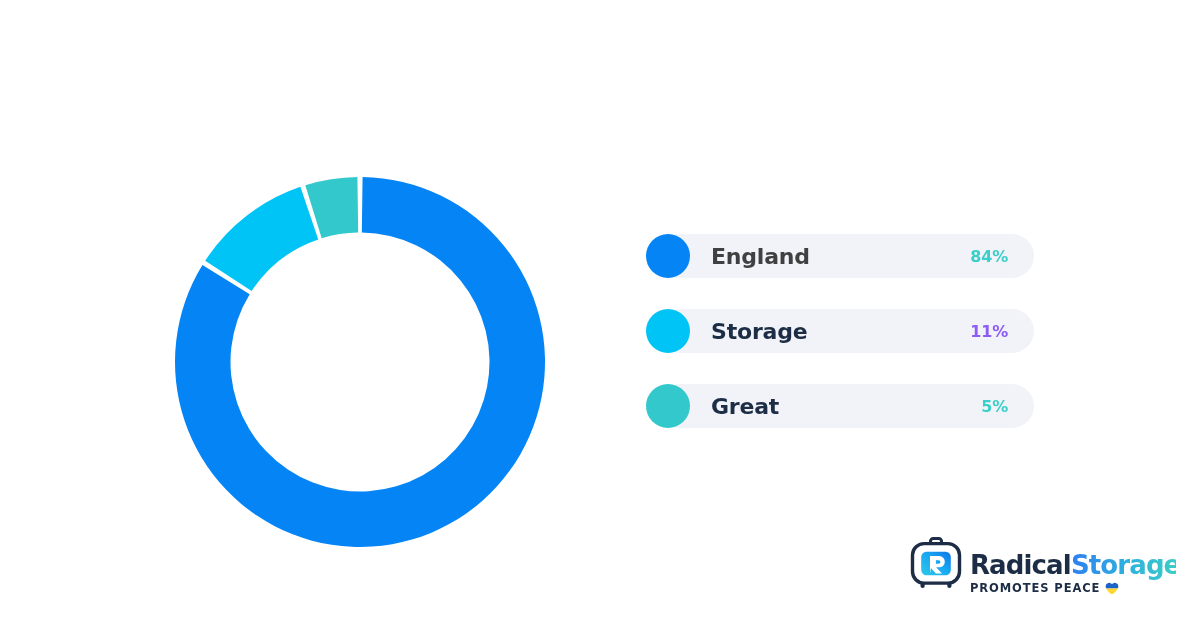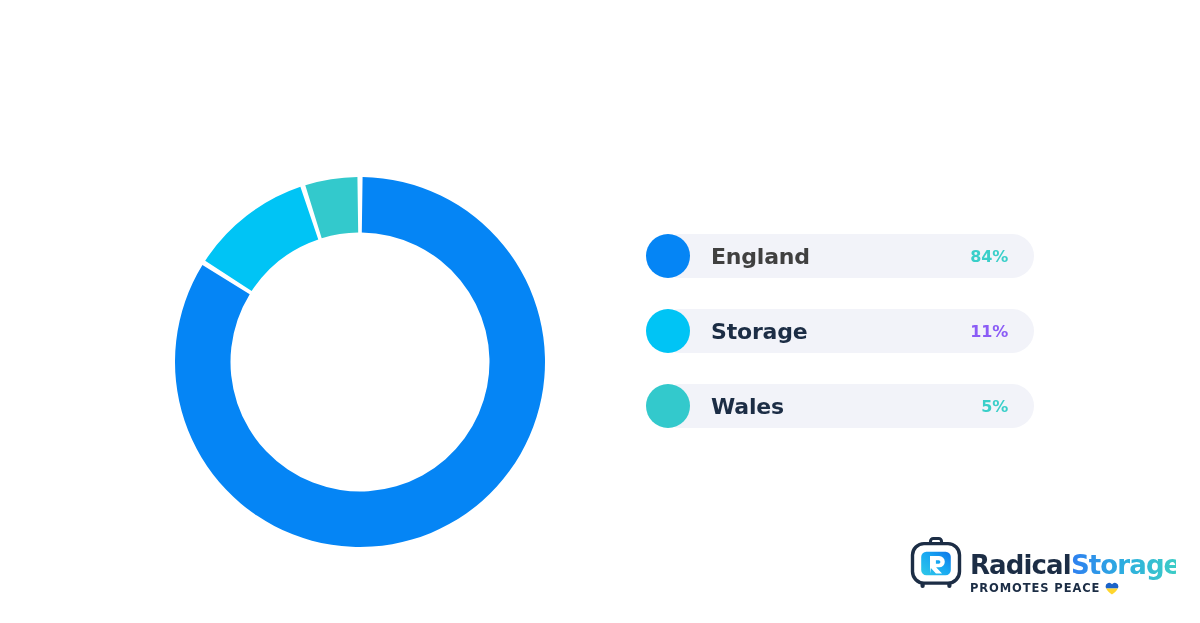--- a/index.html
+++ b/index.html
@@ -178,21 +178,21 @@
     <div class="legend-row">
       <div class="legend-pill" style="background: rgb(242, 243, 249);"></div>
       <span class="legend-dot" style="background: rgb(0, 196, 245);"></span>
       <span class="legend-label" style="color: rgb(28, 45, 69);">Storage</span>
       <span class="legend-value" style="color: #8b5cf6;">11%</span>
     </div>
 
     <div class="legend-row">
       <div class="legend-pill" style="background: rgb(242, 243, 249);"></div>
       <span class="legend-dot" style="background: rgb(51, 201, 204);"></span>
-      <span class="legend-label" style="color: rgb(28, 45, 69);">Wales</span>
+      <span class="legend-label" style="color: rgb(28, 45, 69);">Great</span>
       <span class="legend-value" style="color: rgb(58, 207, 201);">5%</span>
     </div>
 
   </div>
 
   <div class="logo">
 
     <div class="logo-icon">
       <svg viewBox="0 0 56 56" width="56" height="56">
         <defs>

